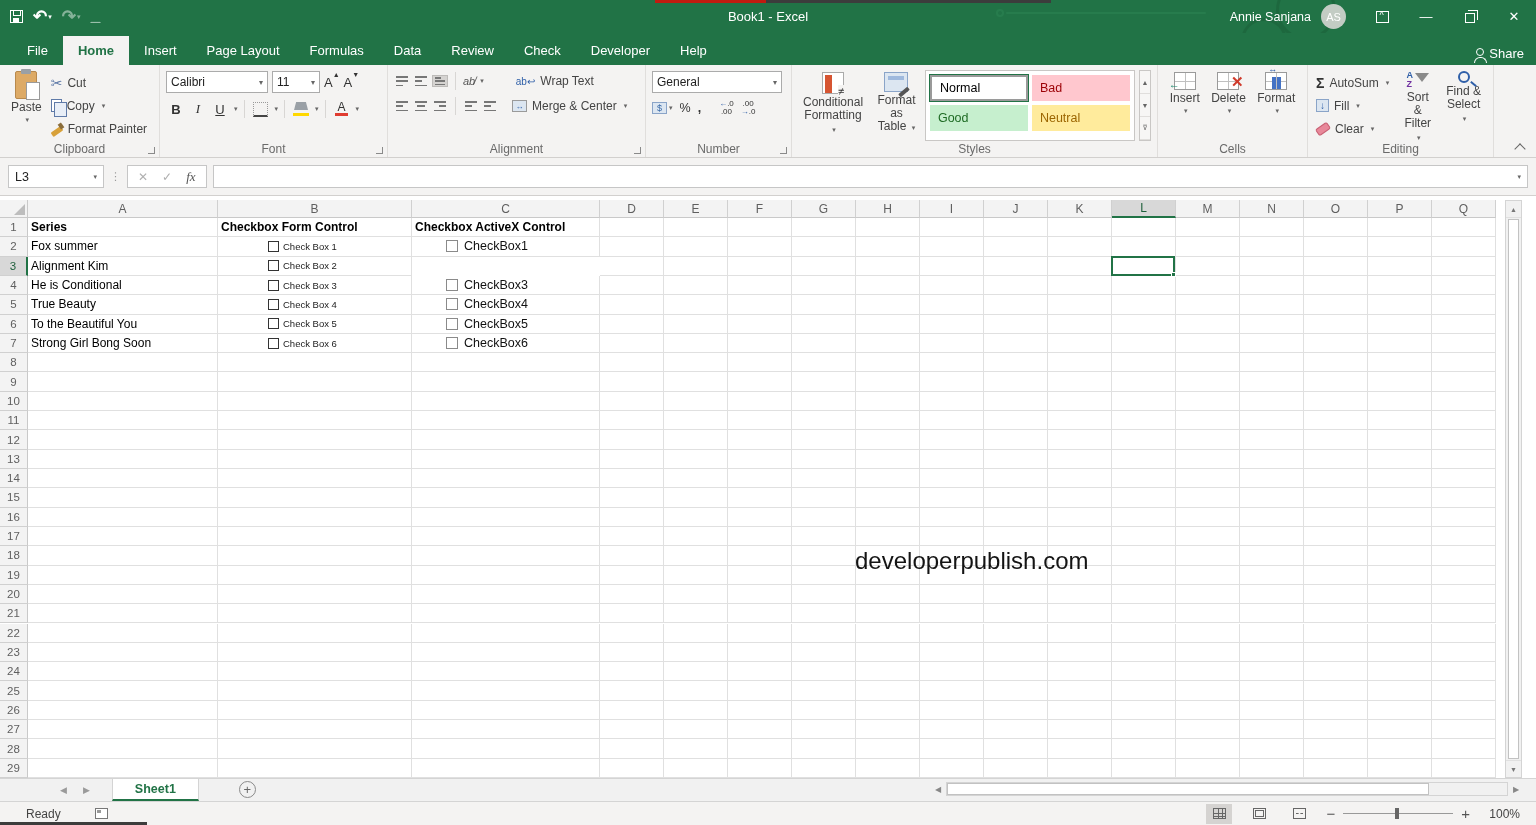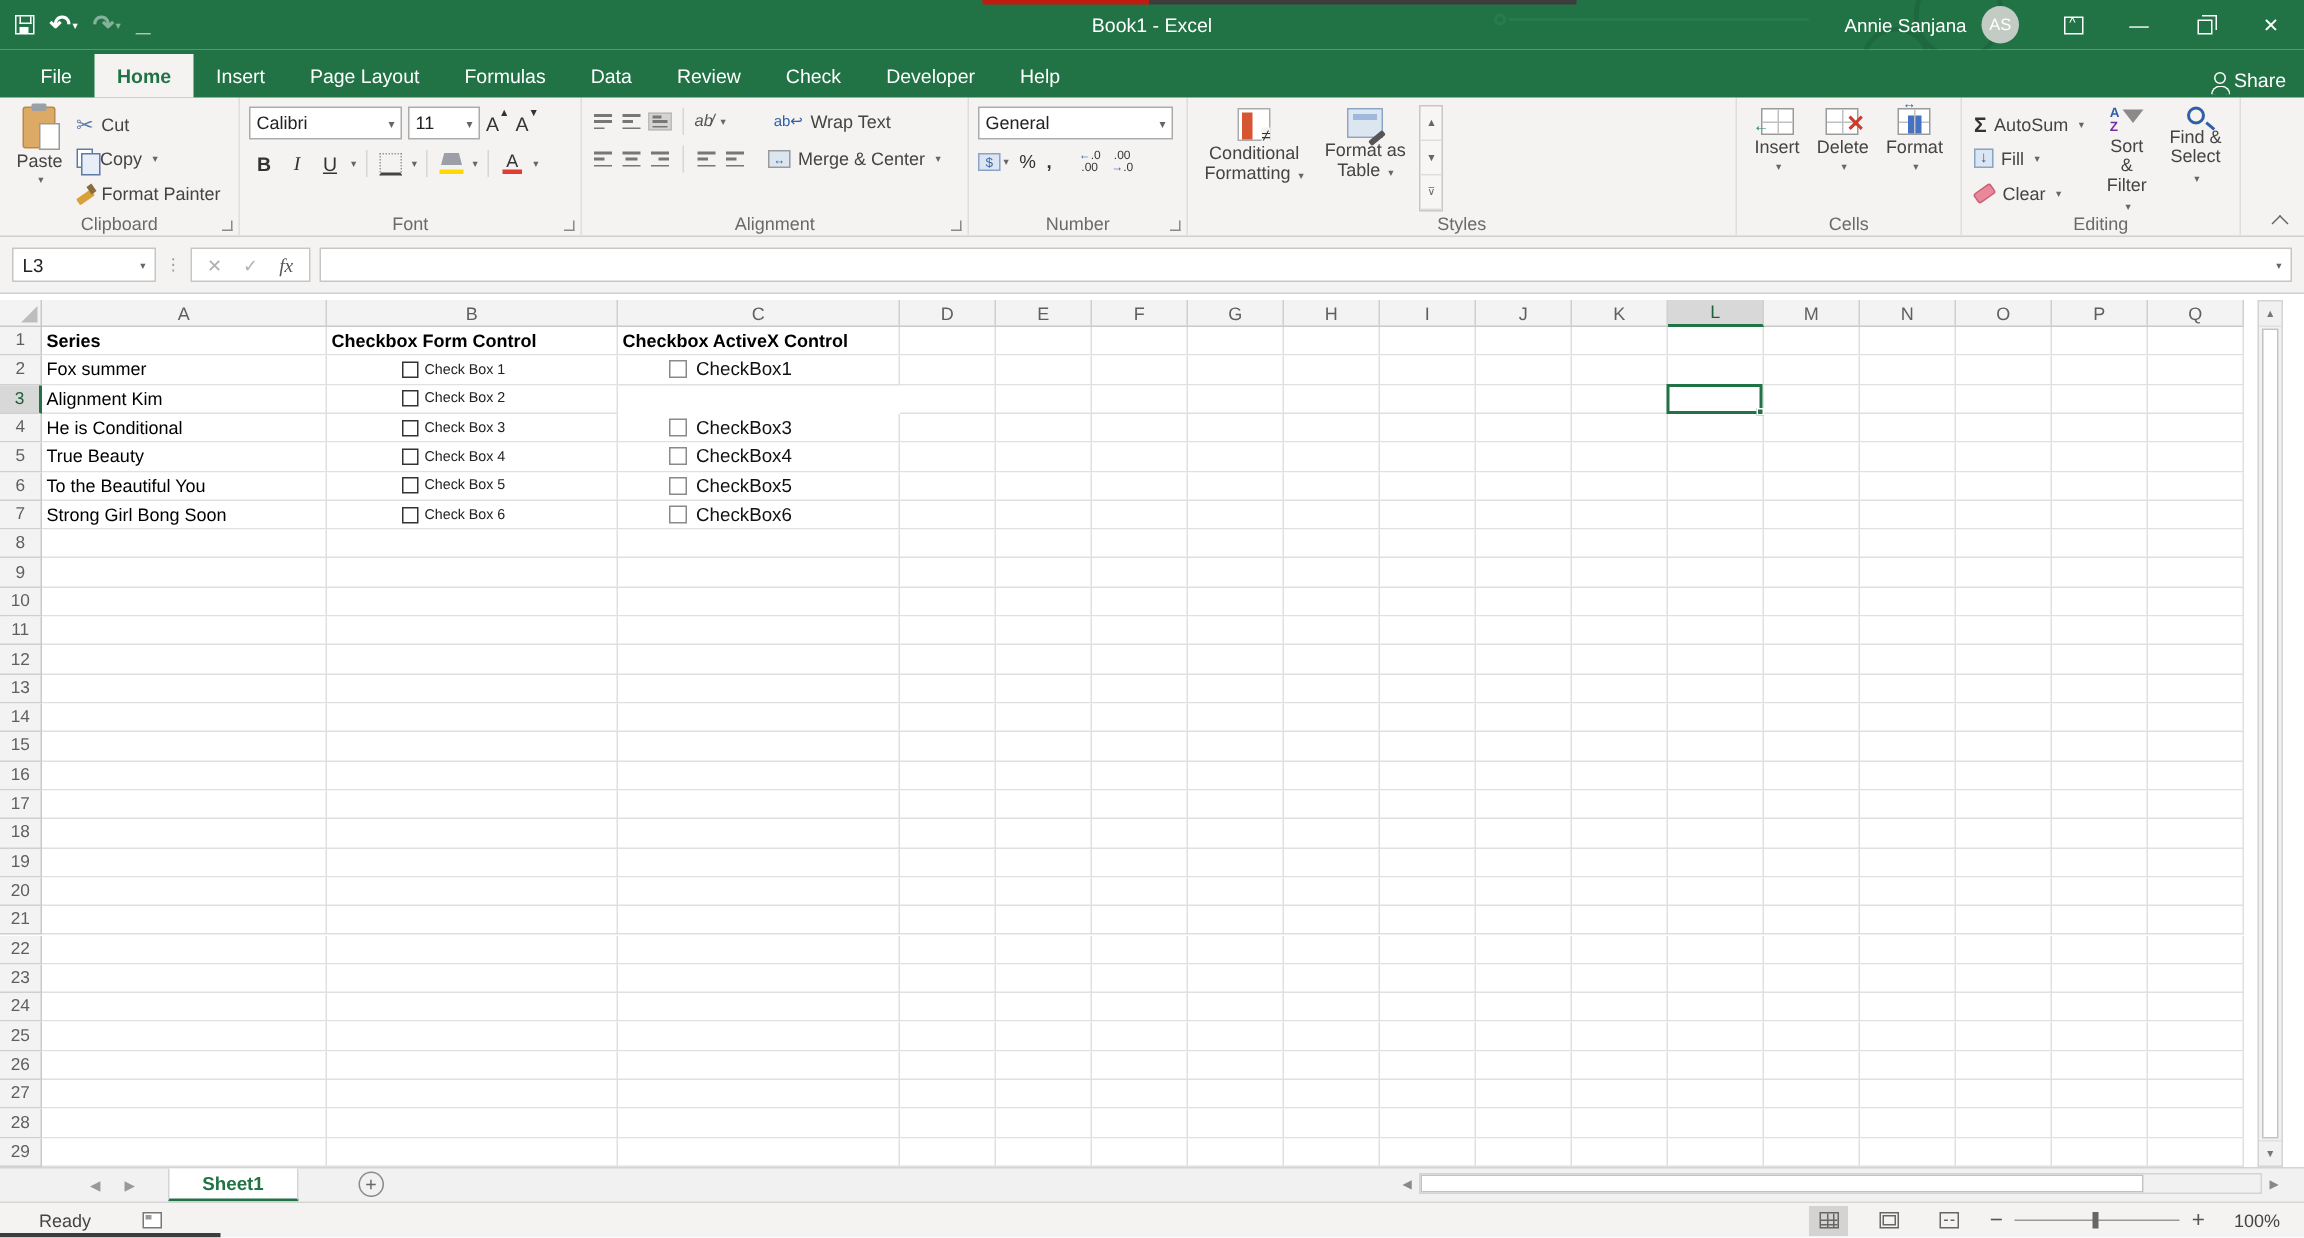--- a/index.html
+++ b/index.html
@@ -426,20 +426,26 @@
 
     <div class="rgroup g-styles">
       <div class="bigbtn">
         <span class="icon-cf"></span>
         <span class="btxt"><span>Conditional</span><br><span>Formatting</span> <span class="caret">▾</span></span>
       </div>
       <div class="bigbtn">
         <span class="icon-fat"></span>
         <span class="btxt"><span>Format as</span><br><span>Table</span> <span class="caret">▾</span></span>
       </div>
+      <div class="gallery">
+        <span class="chip normal">Normal</span>
+        <span class="chip" id="chip-bad" style="background: rgb(255, 199, 206); color: rgb(156, 0, 6);">Bad</span>
+        <span class="chip" id="chip-good" style="background: rgb(198, 239, 206); color: rgb(30, 107, 36);">Good</span>
+        <span class="chip" id="chip-neutral" style="background: rgb(255, 235, 156); color: rgb(156, 101, 0);">Neutral</span>
+      </div>
       <div class="gal-scroll">
         <div>▲</div>
         <div>▼</div>
         <div>⊽</div>
       </div>
       <span class="glabel">Styles</span>
     </div>
 
     <div class="rgroup g-cells">
       <div class="bigbtn">
@@ -1182,20 +1188,21 @@
           <div class="gcell" style="width: 64px;"></div>
           <div class="gcell" style="width: 64px;"></div>
           <div class="gcell" style="width: 64px;"></div>
           <div class="gcell" style="width: 64px;"></div>
           <div class="gcell" style="width: 64px;"></div>
         </div>
         <div class="sel-overlay" style="left: 1111px; top: 55.62px; width: 64px; height: 20.31px;">
           <span class="sel-handle"></span>
         </div>
       </div>
+    <div class="watermark">developerpublish.com</div>
     <div class="vscroll">
       <div class="vs-btn">▲</div>
       <div class="vs-thumb"></div>
       <div class="vs-btn bottom">▼</div>
     </div>
   </div>
 
   <div class="tabstrip">
     <span class="nav-arrows">
       <span>◀</span>

